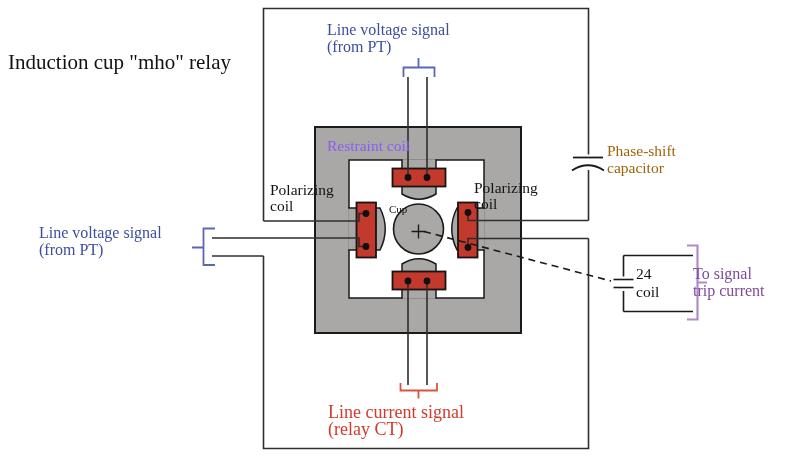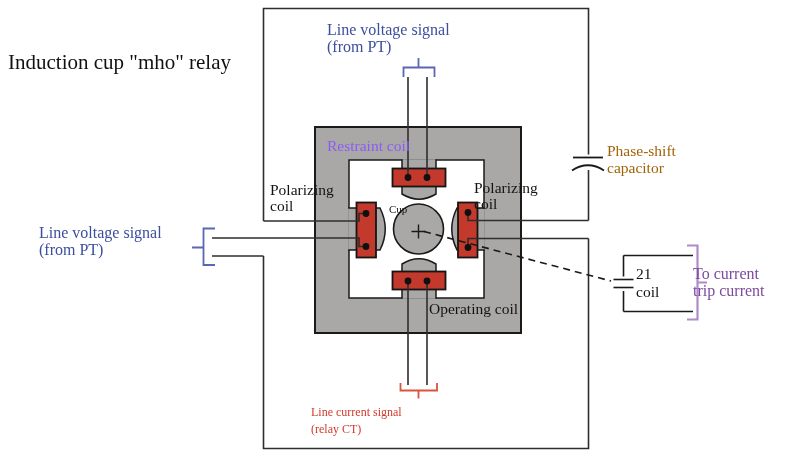--- a/index.html
+++ b/index.html
@@ -6,21 +6,21 @@
   #stage{
     position:relative;width:800px;height:460px;background:#ffffff;
     font-family:"Liberation Serif","DejaVu Serif",serif;overflow:hidden;
   }
   #gfx{position:absolute;left:0;top:0;width:800px;height:460px;}
   .lbl{position:absolute;white-space:nowrap;z-index:5;}
   .center{}
   #title{left:8px;top:50px;font-size:21px;color:#111;}
   #lbl-top{left:327px;top:22px;width:181px;font-size:16px;line-height:16.5px;color:#3c4e9e;}
   #lbl-left{left:39px;top:225px;width:160px;font-size:16px;line-height:16.5px;color:#3c4e9e;}
-  #lbl-bottom{left:311px;top:404px;width:181px;font-size:12px;line-height:16.5px;color:#d13b2c;}
+  #lbl-bottom{left:328px;top:404px;width:181px;font-size:18px;line-height:16.5px;color:#d13b2c;}
   #lbl-restraint{left:327px;top:137px;font-size:15.5px;color:#8b5cf6;}
   #lbl-operating{left:429px;top:300px;font-size:15.5px;color:#141414;}
   #lbl-pol-left{left:270px;top:182px;width:90px;font-size:15.5px;line-height:16px;color:#141414;}
   #lbl-pol-right{left:474px;top:180px;width:90px;font-size:15.5px;line-height:16px;color:#141414;}
   #lbl-cup{left:389px;top:203px;width:59px;font-size:11px;color:#141414;}
   #lbl-cap{left:607px;top:142px;width:90px;font-size:15.5px;line-height:17px;color:#a16207;}
   #lbl-trip{left:636px;top:265px;font-size:15.5px;line-height:17.5px;color:#141414;}
   #lbl-breaker{left:693px;top:265px;width:110px;font-size:16px;line-height:17px;color:#7d4a9e;}
 </style>
 </head>
@@ -116,42 +116,41 @@
     <span>Line voltage signal</span><br>
     <span>(from PT)</span>
   </div>
 
   <div class="lbl center" id="lbl-bottom">
     <span>Line current signal</span><br>
     <span>(relay CT)</span>
   </div>
 
   <div class="lbl" id="lbl-restraint">Restraint coil</div>
-  <div class="lbl" id="lbl-operating">Operating coil</div>
 
   <div class="lbl center" id="lbl-pol-left">
     <span>Polarizing</span><br>
     <span>coil</span>
   </div>
 
   <div class="lbl center" id="lbl-pol-right">
     <span>Polarizing</span><br>
     <span>coil</span>
   </div>
 
   <div class="lbl center" id="lbl-cup">Cup</div>
 
   <div class="lbl center" id="lbl-cap">
     <span>Phase-shift</span><br>
     <span>capacitor</span>
   </div>
 
   <div class="lbl" id="lbl-trip">
-    <span>21</span><br>
+    <span>24</span><br>
     <span>coil</span>
   </div>
 
   <div class="lbl center" id="lbl-breaker">
-    <span>To current</span><br>
+    <span>To signal</span><br>
     <span>trip current</span>
   </div>
 
 </div>
 
 </body></html>

